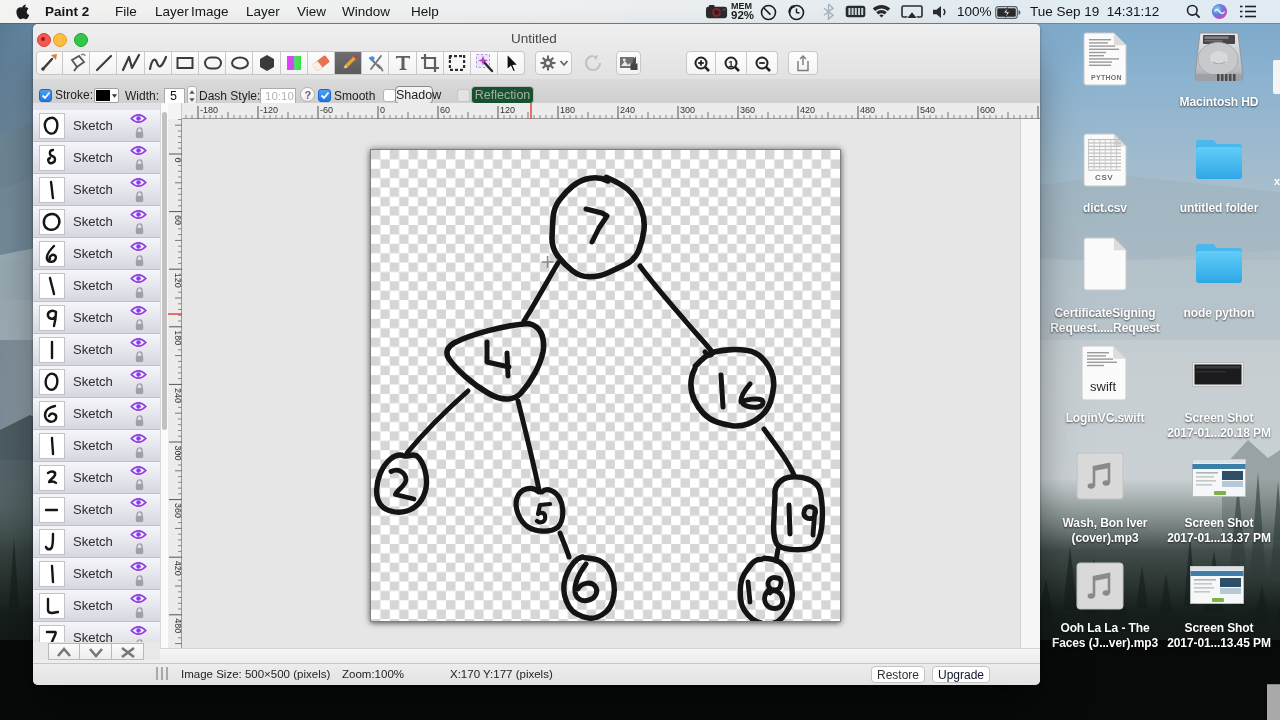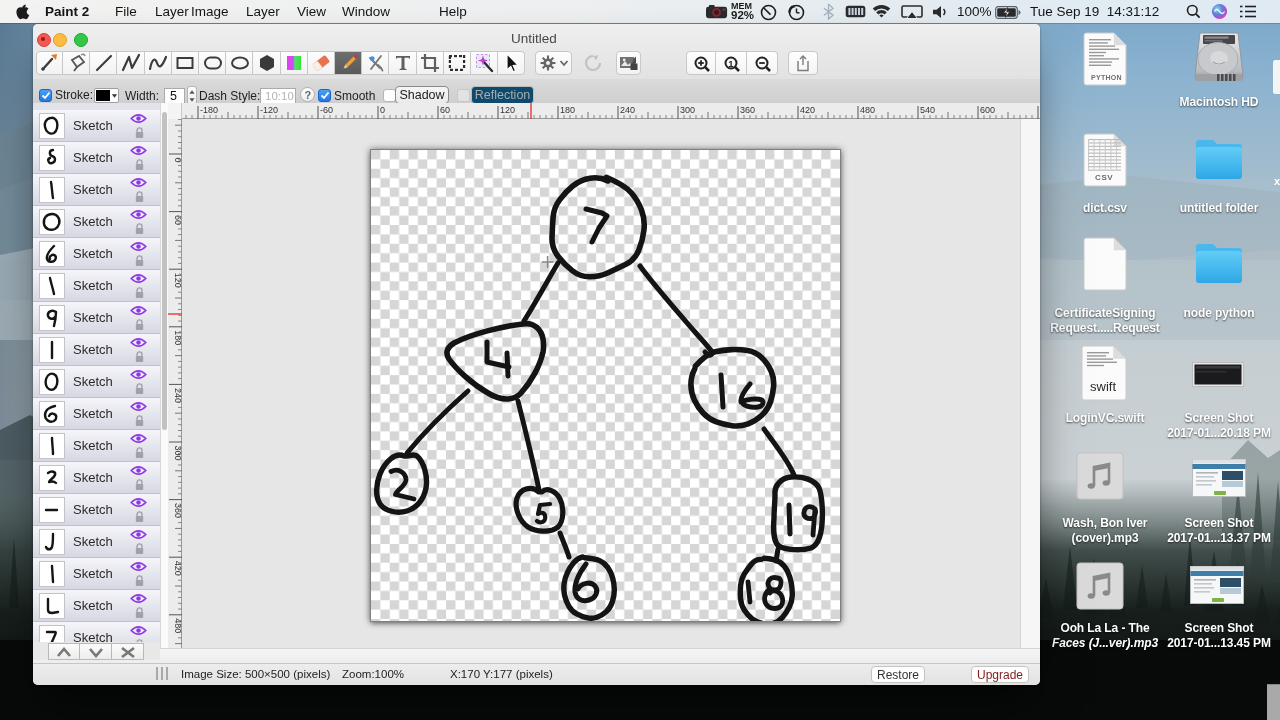--- a/index.html
+++ b/index.html
@@ -192,38 +192,38 @@
     <rect x="0.5" y="5" width="53" height="5" fill="#3d7fa8"></rect>
     <rect x="30" y="12" width="21" height="9" fill="#2e4d66"></rect>
     <rect x="30" y="22" width="21" height="6" fill="#b5c9d6"></rect>
     <rect x="4" y="13" width="22" height="1.6" fill="#aeb4b8"></rect>
     <rect x="4" y="17" width="18" height="1.6" fill="#c3c8cb"></rect>
     <rect x="4" y="21" width="20" height="1.6" fill="#c3c8cb"></rect>
     <rect x="4" y="25" width="16" height="1.6" fill="#c3c8cb"></rect>
     <rect x="22" y="32" width="12" height="4" rx="1" fill="#7cb342"></rect>
   </svg>
 <div class="abs" style="left:1038.0px;top:621px;width:134px;text-align:center;color:#ffffff;font-size:12px;font-weight:bold;letter-spacing:-0.1px;text-shadow:0 1px 2px rgba(0,0,0,0.65);white-space:nowrap;">Ooh La La - The</div>
-<div class="abs" style="left:1035.0px;top:636px;width:140px;text-align:center;color:#ffffff;font-size:12px;font-weight:bold;letter-spacing:-0.1px;text-shadow:0 1px 2px rgba(0,0,0,0.65);white-space:nowrap;font-style:italic;">Faces (J...ver).mp3</div>
+<div class="abs" style="left:1035.0px;top:636px;width:140px;text-align:center;color:#ffffff;font-size:12px;font-weight:bold;letter-spacing:-0.1px;text-shadow:0 1px 2px rgba(0,0,0,0.65);white-space:nowrap;">Faces (J...ver).mp3</div>
 <div class="abs" style="left:1154.0px;top:621px;width:130px;text-align:center;color:#ffffff;font-size:12px;font-weight:bold;letter-spacing:-0.1px;text-shadow:0 1px 2px rgba(0,0,0,0.65);white-space:nowrap;">Screen Shot</div>
 <div class="abs" style="left:1149.0px;top:636px;width:140px;text-align:center;color:#ffffff;font-size:12px;font-weight:bold;letter-spacing:-0.1px;text-shadow:0 1px 2px rgba(0,0,0,0.65);white-space:nowrap;">2017-01...13.45 PM</div>
 
 <div class="abs" style="left:0;top:0;width:1280px;height:23px;background:linear-gradient(90deg,#f3f3f2 0%,#eef0f1 45%,#e3ecf2 75%,#dfeaf2 100%);box-shadow:0 1px 0 rgba(0,0,0,0.18);"></div>
 <svg class="abs" style="left:16px;top:4px" width="14" height="16" viewBox="0 0 14 16">
 <path d="M9.7 0.4 C9.9 1.5 9.5 2.6 8.9 3.4 C8.2 4.2 7.1 4.8 6.1 4.7 C5.9 3.7 6.4 2.6 7 1.9 C7.7 1.1 8.8 0.5 9.7 0.4 Z" fill="#1c1c1e"></path>
 <path d="M11.9 8.2 C11.9 6.4 13 5.3 13.7 4.8 C12.9 3.7 11.7 3.3 10.9 3.3 C9.7 3.2 8.7 4 8.1 4 C7.4 4 6.5 3.3 5.5 3.3 C4.2 3.4 3 4.1 2.3 5.3 C0.9 7.7 1.9 11.3 3.3 13.3 C3.9 14.2 4.7 15.3 5.8 15.3 C6.8 15.2 7.2 14.6 8.4 14.6 C9.6 14.6 9.9 15.3 11 15.3 C12.1 15.3 12.8 14.3 13.4 13.3 C14.1 12.2 14.4 11.1 14.4 11 C14.4 11 11.9 10.1 11.9 8.2 Z" fill="#1c1c1e" transform="translate(-1.2,0)"></path>
 </svg>
 
 <div class="abs" style="left:45px;top:4px;font-size:13.5px;font-weight:bold;color:#151515;">Paint 2</div>
 <div class="abs" style="left:115px;top:4px;font-size:13.5px;font-weight:normal;color:#151515;">File</div>
 <div class="abs" style="left:155px;top:4px;font-size:13.5px;font-weight:normal;color:#151515;">Layer</div>
 <div class="abs" style="left:191px;top:4px;font-size:13.5px;font-weight:normal;color:#151515;">Image</div>
 <div class="abs" style="left:246px;top:4px;font-size:13.5px;font-weight:normal;color:#151515;">Layer</div>
 <div class="abs" style="left:297px;top:4px;font-size:13.5px;font-weight:normal;color:#151515;">View</div>
 <div class="abs" style="left:342px;top:4px;font-size:13.5px;font-weight:normal;color:#151515;">Window</div>
-<div class="abs" style="left:411px;top:4px;font-size:13.5px;font-weight:normal;color:#151515;margin-left:28px;">Help</div>
+<div class="abs" style="left:411px;top:4px;font-size:13.5px;font-weight:normal;color:#151515;">Help</div>
 
 <svg class="abs" style="left:706px;top:4px" width="23" height="16" viewBox="0 0 24 16">
 <rect x="0" y="2.5" width="22" height="12" rx="2.5" fill="#2b2b2d"></rect>
 <rect x="3" y="0.8" width="6" height="3" rx="1" fill="#2b2b2d"></rect>
 <circle cx="11" cy="8.5" r="4.6" fill="#7e2c30"></circle>
     <circle cx="11" cy="8.5" r="2.6" fill="#451518"></circle>
 <rect x="17.5" y="4.5" width="3" height="2" fill="#515153"></rect>
 </svg>
 <div class="abs" style="left:731px;top:1.5px;font-size:9px;font-weight:bold;color:#1a1a1a;line-height:9px;">MEM<br><span style="font-size:11.5px;">92%</span></div>
 <svg class="abs" style="left:760px;top:3.5px" width="17" height="17" viewBox="0 0 17 17">
@@ -508,23 +508,23 @@
 <div class="abs" style="left:260px;top:87.5px;width:36px;height:16px;background:#fff;border:1px solid #ababab;box-sizing:border-box;"></div>
 <div class="abs" style="left:265px;top:90px;font-size:11.5px;color:#b4b4b4;">10:10</div>
 <div class="abs" style="left:300px;top:87px;width:15px;height:15px;border-radius:50%;background:linear-gradient(#fefefe,#efefef);border:1px solid #b0b0b0;box-sizing:border-box;"></div>
 <div class="abs" style="left:304.5px;top:89px;font-size:11px;color:#666;font-weight:bold;">?</div>
 <div class="abs" style="left:318px;top:88.5px;width:13px;height:13px;border-radius:3px;background:linear-gradient(#4aa0f5,#1f78e8);border:0.5px solid #1a66c8;box-sizing:border-box;"></div>
 <svg class="abs" style="left:320px;top:90.5px" width="10" height="9" viewBox="0 0 10 9">
     <path d="M1.5 4.5 L4 7 L8.5 1.5" stroke="#fff" stroke-width="1.8" fill="none"></path>
   </svg>
 <div class="abs" style="left:334px;top:88.5px;font-size:12px;color:#222;">Smooth</div>
 <div class="abs" style="left:383px;top:88.5px;width:13px;height:13px;border-radius:3px;background:#fefefe;border:1px solid #b5b5b5;box-sizing:border-box;"></div>
-<div class="abs" style="left:395px;top:86px;width:54px;height:18px;background:linear-gradient(#f6f6f6,#eaeaea);border:1px solid #8a8a8a;border-radius:4px;text-align:center;font-size:12.5px;color:#222;line-height:17px;box-sizing:border-box;">Shadow</div>
+<div class="abs" style="left:395px;top:86px;width:38px;height:18px;background:linear-gradient(#f6f6f6,#eaeaea);border:1px solid #8a8a8a;border-radius:4px;text-align:center;font-size:12.5px;color:#222;line-height:17px;box-sizing:border-box;">Shadow</div>
 <div class="abs" style="left:457px;top:88.5px;width:13px;height:13px;border-radius:3px;background:#e2e2e2;border:1px solid #c8c8c8;box-sizing:border-box;"></div>
-<div class="abs" style="left:471px;top:86px;width:63px;height:18px;background:#0c4a6e;border:1px solid #bdbdbd;border-radius:4px;text-align:center;font-size:12.5px;color:#ababab;line-height:17px;box-sizing:border-box;">Reflection</div>
+<div class="abs" style="left:471px;top:86px;width:63px;height:18px;background:#14532d;border:1px solid #bdbdbd;border-radius:4px;text-align:center;font-size:12.5px;color:#ababab;line-height:17px;box-sizing:border-box;">Reflection</div>
 
 <div class="abs" style="left:168px;top:103px;width:872px;height:16px;background:#ececec;border-bottom:1px solid #999;box-sizing:border-box;"></div>
 <div class="abs" style="left:168px;top:103px;width:14px;height:16px;background:#f4f4f4;border-right:1px solid #c9c9c9;box-sizing:border-box;"></div>
 <svg class="abs" style="left:182px;top:103px" width="858" height="16" viewBox="0 0 858 16">
     <line x1="4" y1="12" x2="4" y2="16" stroke="#888" stroke-width="1"></line>
     <line x1="10" y1="12" x2="10" y2="16" stroke="#888" stroke-width="1"></line>
     <line x1="16" y1="3" x2="16" y2="16" stroke="#555" stroke-width="1"></line>
     <text x="18" y="9.5" font-size="9" fill="#333" font-family="Liberation Sans">-180</text>
     <line x1="22" y1="12" x2="22" y2="16" stroke="#888" stroke-width="1"></line>
     <line x1="28" y1="12" x2="28" y2="16" stroke="#888" stroke-width="1"></line>
@@ -1091,13 +1091,13 @@
     <g stroke="#999" stroke-width="1.6">
       <line x1="2" y1="0" x2="2" y2="13"></line>
       <line x1="7" y1="0" x2="7" y2="13"></line>
       <line x1="12" y1="0" x2="12" y2="13"></line>
     </g>
   </svg>
 <div class="abs" style="left:181px;top:668px;z-index:5;font-size:11.5px;color:#222;">Image Size: 500×500 (pixels)</div>
 <div class="abs" style="left:342px;top:668px;z-index:5;font-size:11.5px;color:#222;">Zoom:100%</div>
 <div class="abs" style="left:450px;top:668px;z-index:5;font-size:11.5px;color:#222;">X:170 Y:177 (pixels)</div>
 <div class="abs" style="left:871px;top:666px;z-index:5;width:54px;height:17px;background:#fefefe;border:1px solid #c4c4c4;border-radius:4px;text-align:center;font-size:12px;color:#333;line-height:17px;box-sizing:border-box;">Restore</div>
-<div class="abs" style="left:932px;top:666px;z-index:5;width:58px;height:17px;background:#fefefe;border:1px solid #c4c4c4;border-radius:4px;text-align:center;font-size:12px;color:#7f1d1d;line-height:17px;box-sizing:border-box;margin-left:39px;">Upgrade</div>
+<div class="abs" style="left:932px;top:666px;z-index:5;width:58px;height:17px;background:#fefefe;border:1px solid #c4c4c4;border-radius:4px;text-align:center;font-size:12px;color:#0f172a;line-height:17px;box-sizing:border-box;">Upgrade</div>
 
 </body></html>

